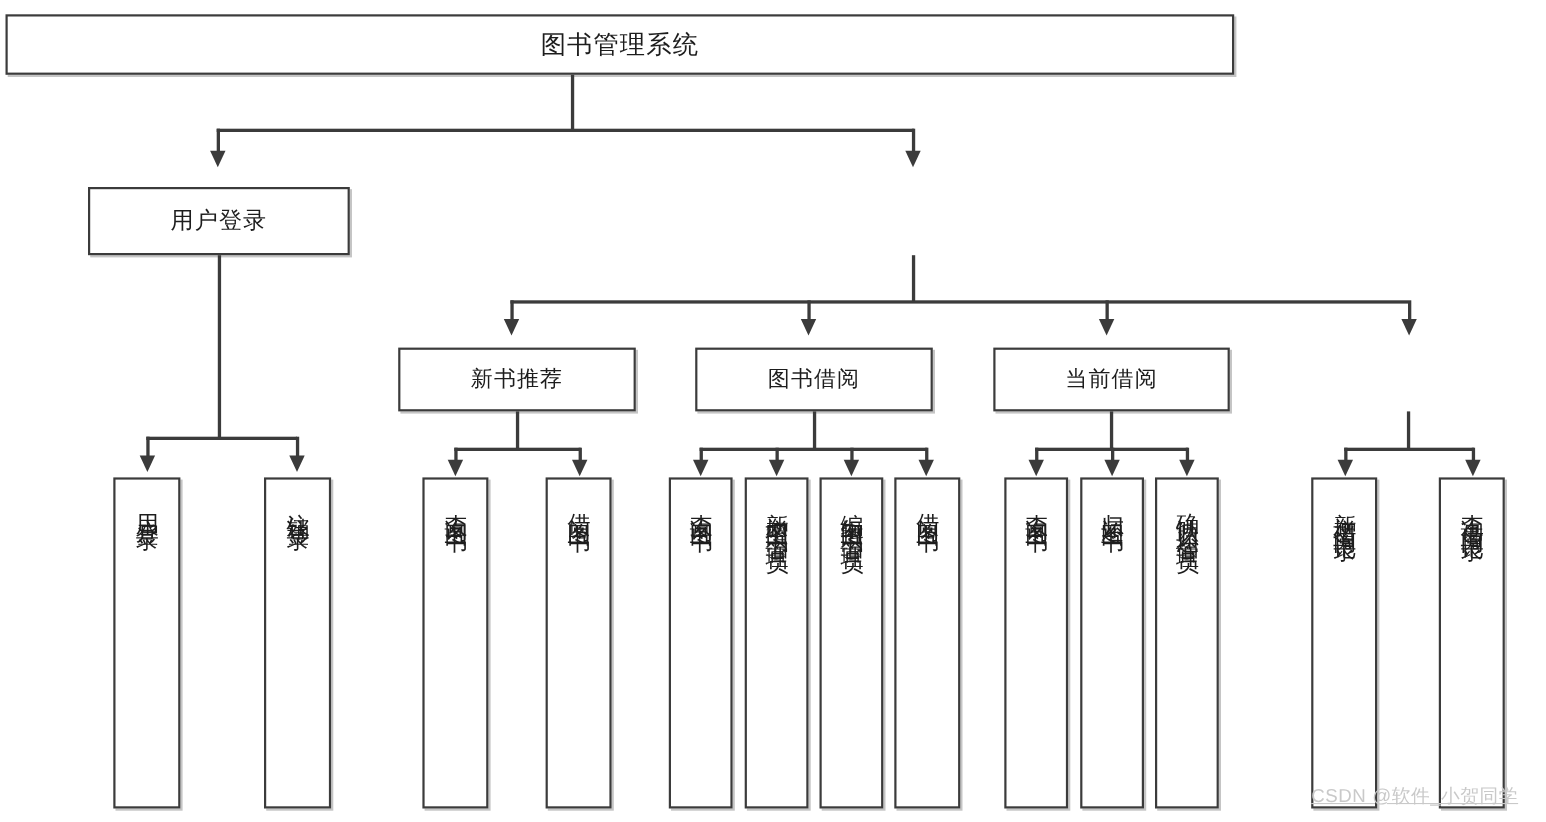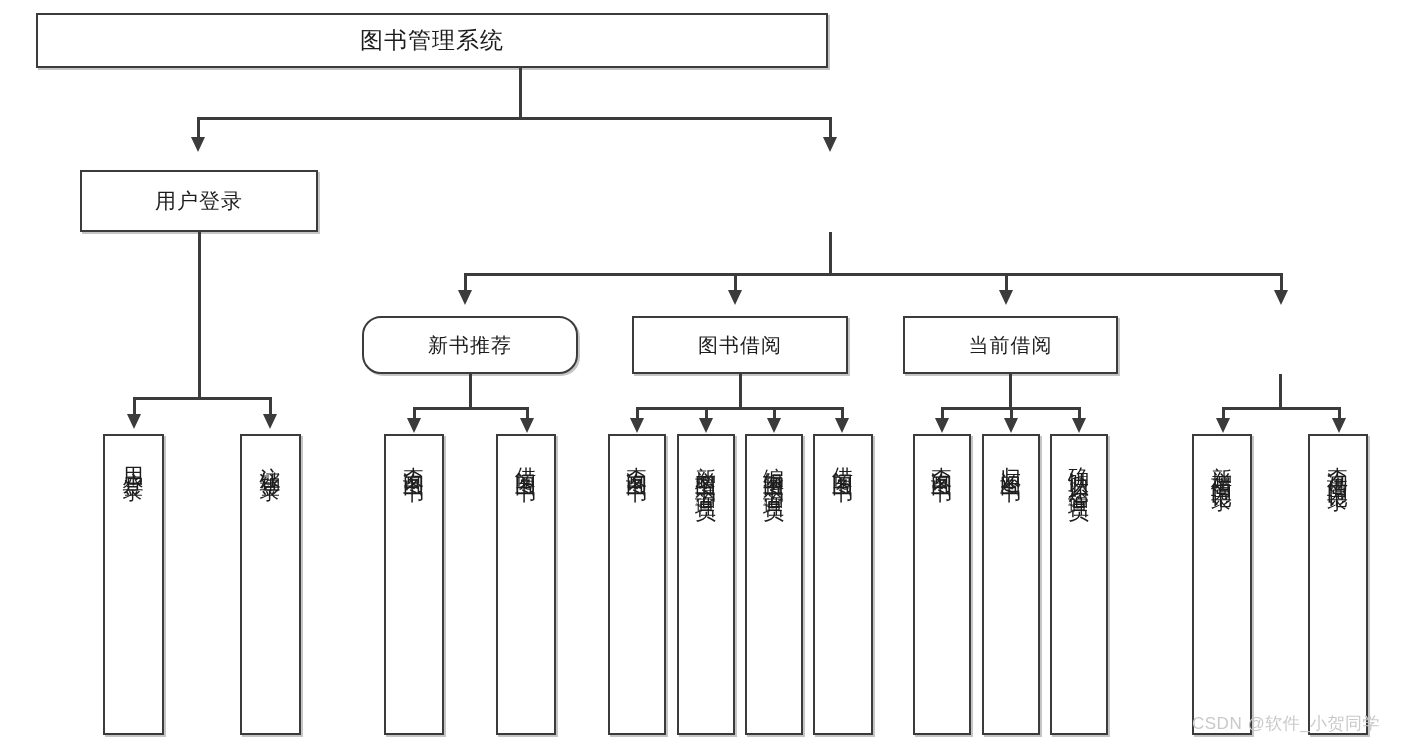--- a/index.html
+++ b/index.html
@@ -73,21 +73,21 @@
     letter-spacing:.5px;
     white-space:nowrap;
     user-select:none;
   }
 </style>
 </head>
 <body>
 
 <div id="canvas">
 
-  <div class="node root" style="left:36px;top:13px;width:792px;height:55px;">
+  <div class="node root" style="left:5px;top:13px;width:1117px;height:55px;">
     <span class="label">图书管理系统</span>
   </div>
 
   <div class="vline" style="left:519px;top:68px;height:50px;"></div>
   <div class="hline" style="left:197px;top:117px;width:634px;"></div>
   <div class="vline" style="left:197px;top:117px;height:22px;"></div>
   <div class="arrow" style="left:191px;top:137px;"></div>
   <div class="vline" style="left:829px;top:117px;height:22px;"></div>
   <div class="arrow" style="left:823px;top:137px;"></div>
 
@@ -107,21 +107,21 @@
   <div class="hline" style="left:464px;top:273px;width:816px;"></div>
   <div class="vline" style="left:464px;top:273px;height:18px;"></div>
   <div class="arrow" style="left:458px;top:290px;"></div>
   <div class="vline" style="left:734px;top:273px;height:18px;"></div>
   <div class="arrow" style="left:728px;top:290px;"></div>
   <div class="vline" style="left:1005px;top:273px;height:18px;"></div>
   <div class="arrow" style="left:999px;top:290px;"></div>
   <div class="vline" style="left:1280px;top:273px;height:18px;"></div>
   <div class="arrow" style="left:1274px;top:290px;"></div>
 
-  <div class="node h3" style="left:362px;top:316px;width:216px;height:58px;border-radius:19px;">
+  <div class="node h3" style="left:362px;top:316px;width:216px;height:58px;">
     <span class="label">新书推荐</span>
   </div>
   <div class="node h3" style="left:632px;top:316px;width:216px;height:58px;">
     <span class="label">图书借阅</span>
   </div>
   <div class="node h3" style="left:903px;top:316px;width:215px;height:58px;">
     <span class="label">当前借阅</span>
   </div>
 
   <div class="vline" style="left:469px;top:374px;height:34px;"></div>
@@ -195,15 +195,15 @@
     <span class="label">确认归还（管理员）</span>
   </div>
 
   <div class="node leaf" style="left:1192px;top:434px;width:60px;height:301px;">
     <span class="label">新增借阅记录</span>
   </div>
   <div class="node leaf" style="left:1308px;top:434px;width:60px;height:301px;">
     <span class="label">查询借阅记录</span>
   </div>
 
-  <div id="watermark" style="left:1192px;top:712px;">CSDN @软件_小贺同学</div>
+  <div id="watermark" style="left:1192px;top:712px;text-decoration:underline;">CSDN @软件_小贺同学</div>
 
 </div>
 
 </body></html>

